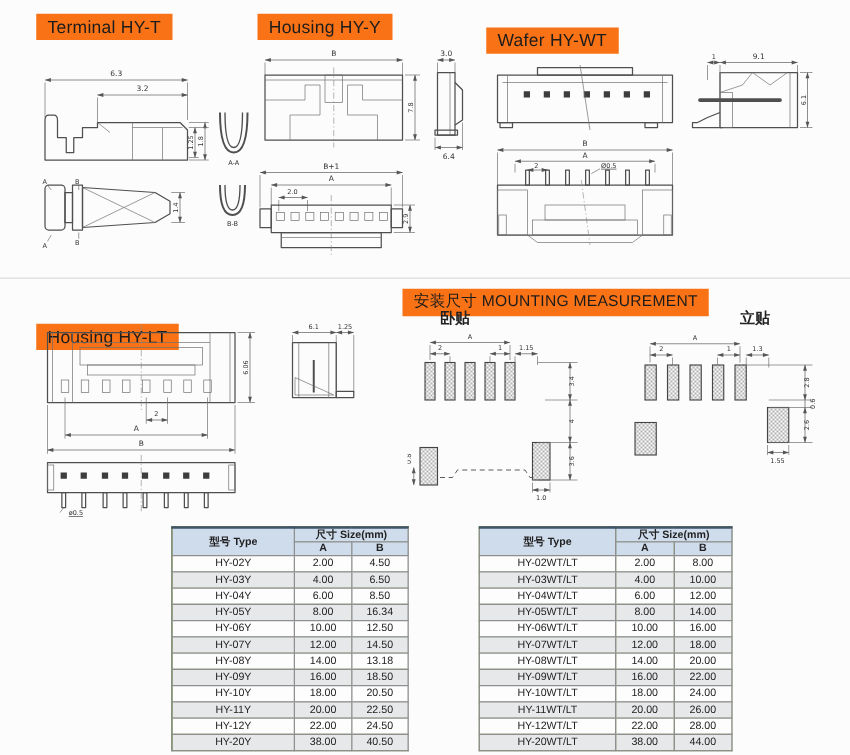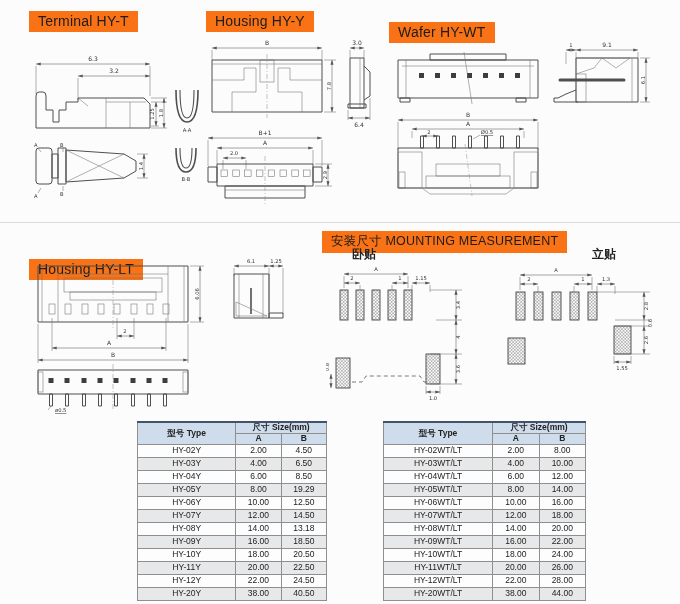--- a/index.html
+++ b/index.html
@@ -434,21 +434,21 @@
           <td>6.50</td>
         </tr>
       <tr>
           <td>HY-04Y</td>
           <td>6.00</td>
           <td>8.50</td>
         </tr>
       <tr>
           <td>HY-05Y</td>
           <td>8.00</td>
-          <td>19.29</td>
+          <td>16.34</td>
         </tr>
       <tr>
           <td>HY-06Y</td>
           <td>10.00</td>
           <td>12.50</td>
         </tr>
       <tr>
           <td>HY-07Y</td>
           <td>12.00</td>
           <td>14.50</td>

